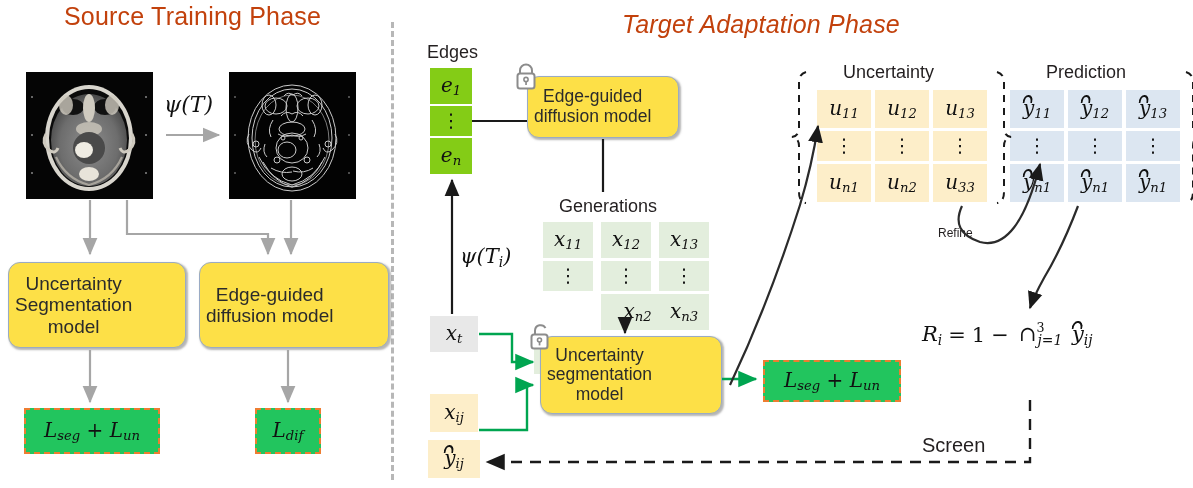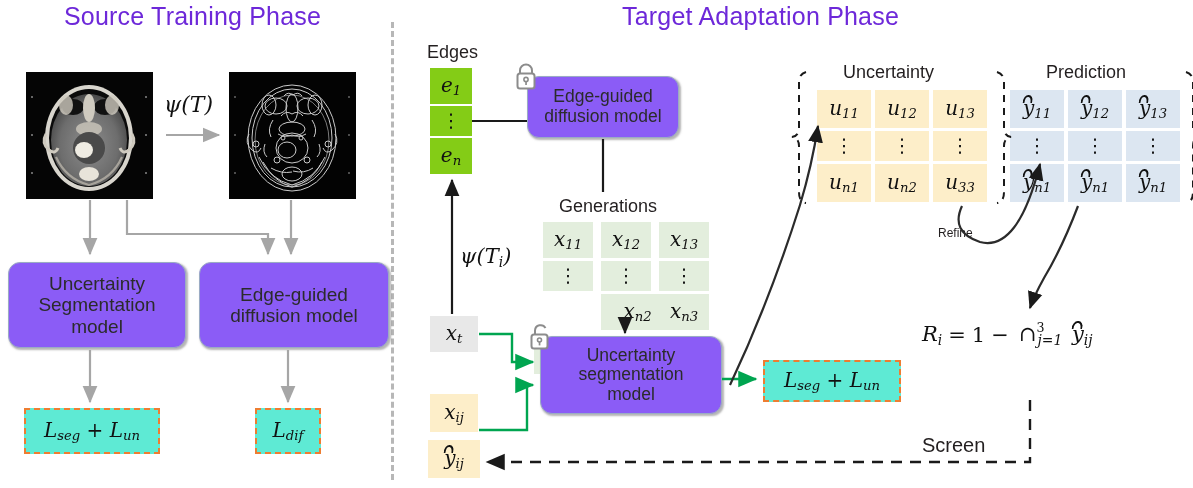--- a/index.html
+++ b/index.html
@@ -5,46 +5,46 @@
   html,body{margin:0;padding:0;background:#fff;}
   body{
     width:1193px;height:488px;position:relative;overflow:hidden;
     font-family:"Liberation Sans", sans-serif;
     color:#231f20;
   }
   .abs{position:absolute;}
 
   
   .phase-title{
-    font-size:25px;font-weight:400;color:#6d28d9;letter-spacing:.2px;
+    font-size:25px;font-weight:400;color:#c2410c;letter-spacing:.2px;
     white-space:nowrap;
   }
 
   
   .divider{
     width:0;border-left:3px dashed #b7b7b7;
   }
 
   
   .img-box{background:#000;border:0;overflow:hidden;position:absolute;}
   .img-label{font-family:"DejaVu Serif", serif;font-style:italic;font-size:23px;margin-top:47px;}
 
   
   .model{
-    background:#8b5cf6;border:1.5px solid #9aabc4;border-radius:12px;
+    background:#fde047;border:1.5px solid #9aabc4;border-radius:12px;
     box-shadow:1.5px 1.5px 2px rgba(120,120,120,.55);
     color:#2b2b2b;font-size:19px;line-height:1.12;
-    display:flex;align-items:center;justify-content:center;text-align:center;
+    display:flex;align-items:center;justify-content:flex-start;text-align:center;
     padding:16px 6px;box-sizing:border-box;
   }
   .model.small{font-size:17.5px;}
 
   
   .loss{
-    border:2px dashed #ed7d31;background:#5eead4;
+    border:2px dashed #ed7d31;background:#22c55e;
     display:flex;align-items:center;justify-content:center;
     font-family:"DejaVu Serif", serif;font-style:italic;font-size:20px;
     box-sizing:border-box;color:#111;white-space:nowrap;
   }
 
   
   .tile{
     display:flex;align-items:center;justify-content:center;
     font-family:"DejaVu Serif", serif;font-style:italic;
     font-size:20px;color:#111;box-sizing:border-box;
@@ -77,21 +77,21 @@
     border-radius:46% 46% 0 0 / 90% 90% 0 0;
     transform:skewX(-9deg);
   }
 
   svg.layer{position:absolute;left:0;top:0;width:1193px;height:488px;pointer-events:none;}
 </style>
 </head>
 <body>
 
 <div class="abs phase-title" style="left:64px;top:2px;">Source Training Phase</div>
-<div class="abs phase-title" style="left:622px;top:2px;">Target Adaptation Phase</div>
+<div class="abs phase-title" style="left:622px;top:10px;font-style:italic;">Target Adaptation Phase</div>
 
 <div class="abs divider" style="left:391px;top:22px;height:458px;"></div>
 
 <div class="abs img-label" style="left:78px;top:38px;">
   <span class="math" style="font-style:italic;">x</span><span class="math sub">s</span>
 </div>
 <div class="abs img-box" style="left:26px;top:72px;width:127px;height:127px;">
   <svg viewBox="0 0 127 127" width="127" height="127" style="display:block">
     <defs>
       <radialGradient id="brainG" cx="50%" cy="55%" r="62%">

